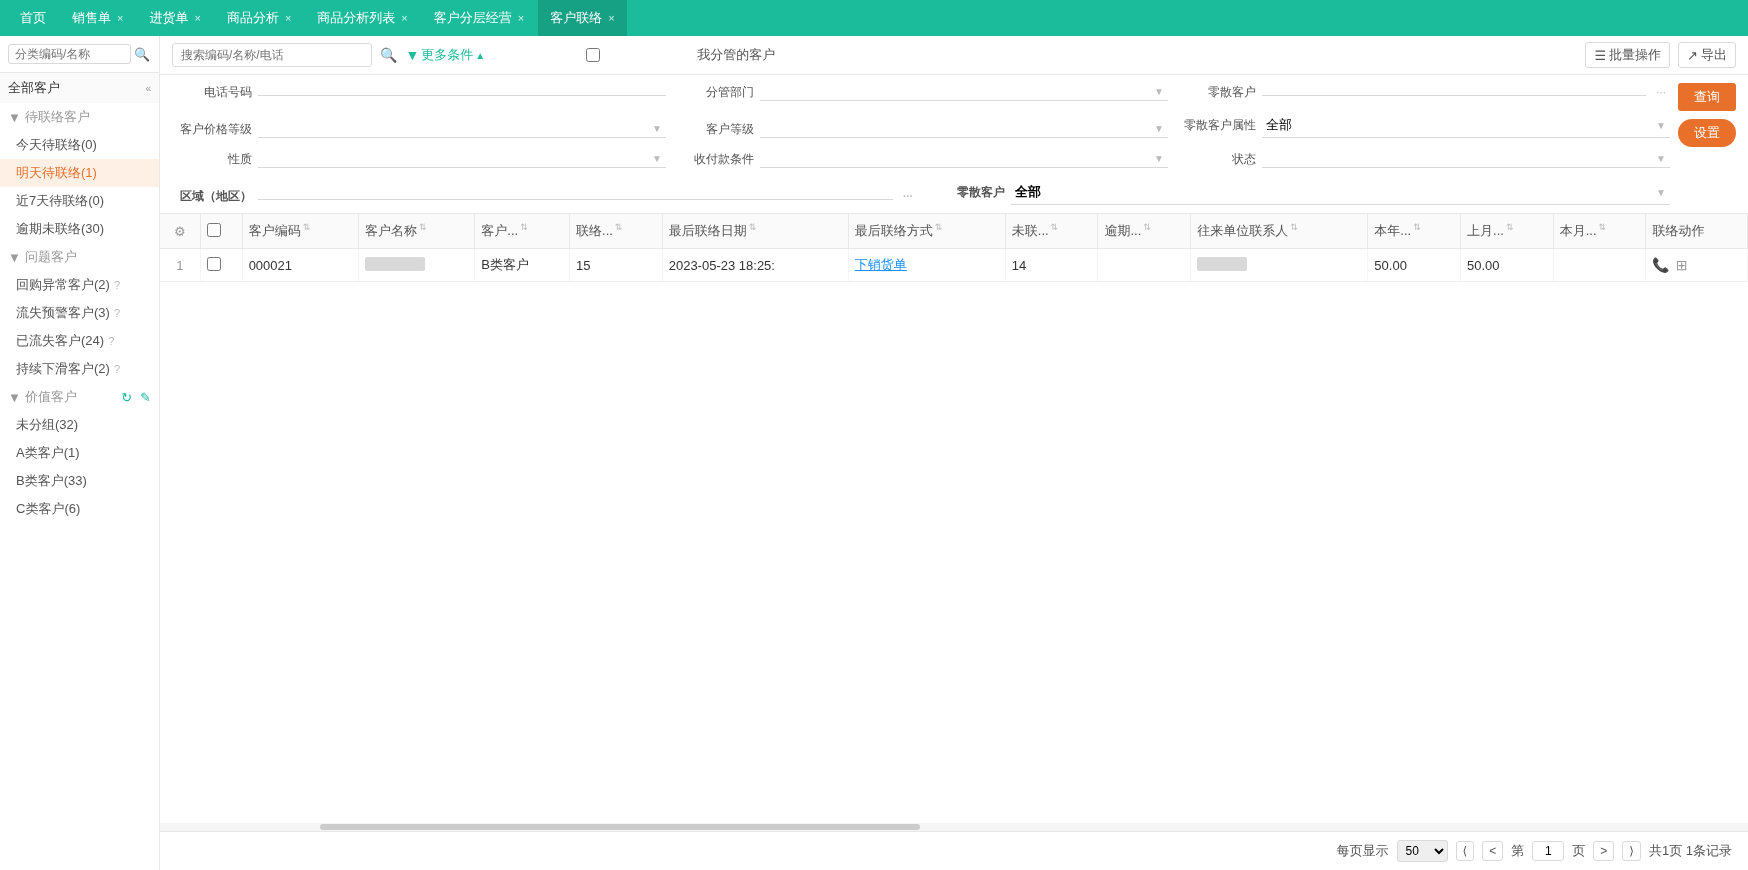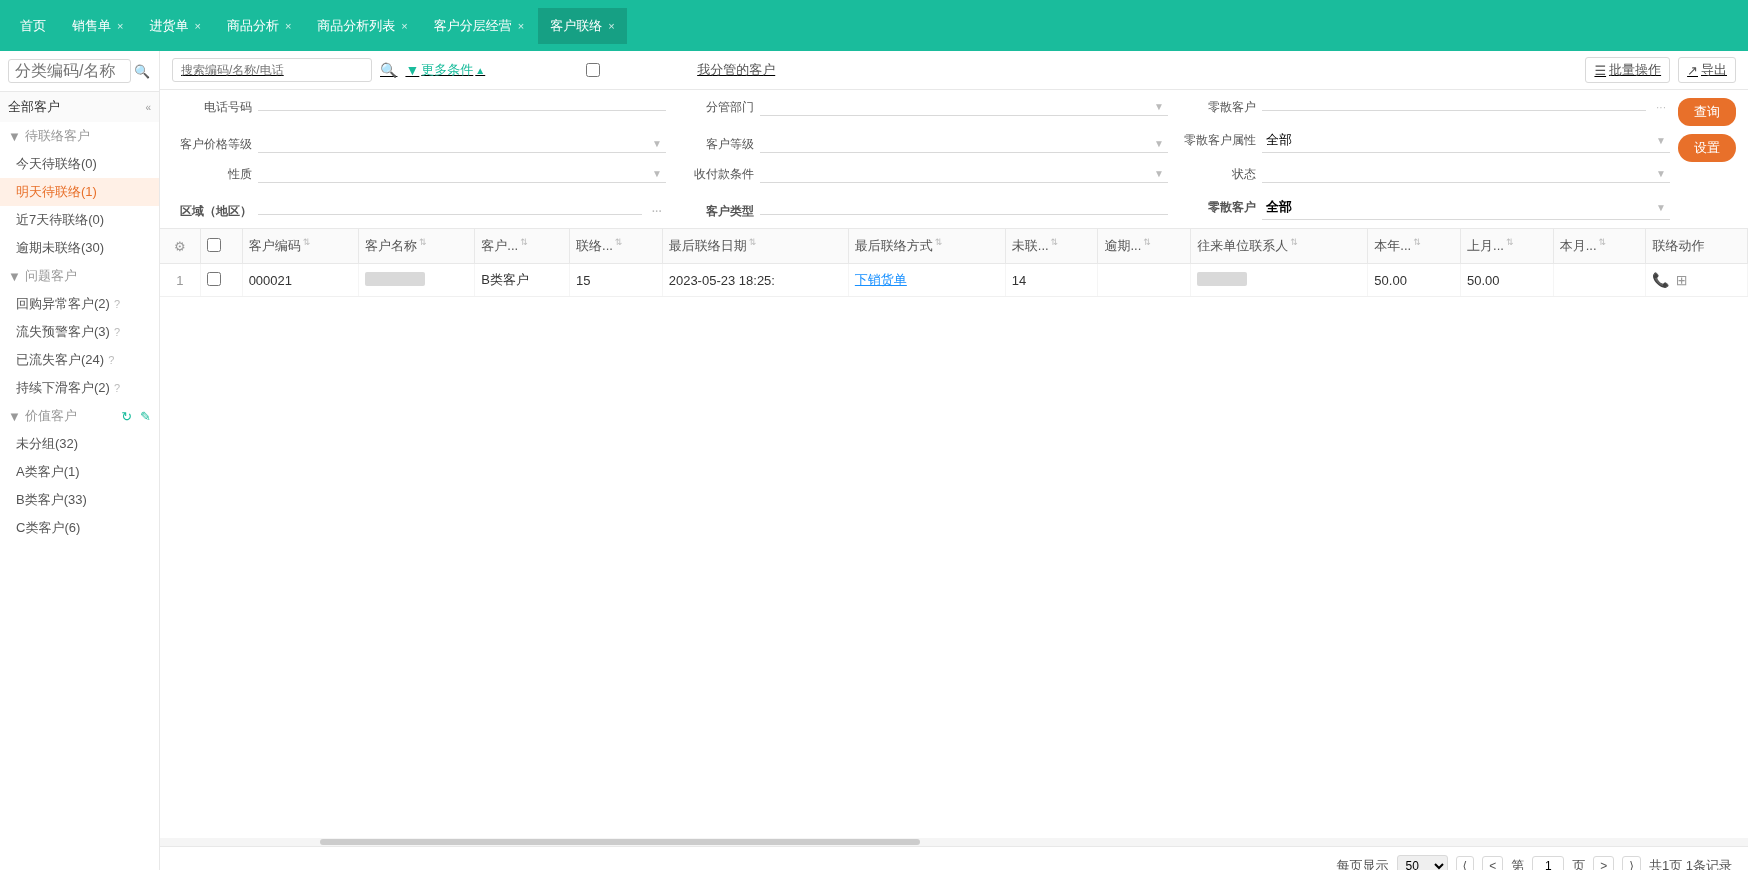--- a/index.html
+++ b/index.html
@@ -3,21 +3,21 @@
   <meta charset="utf-8">
   <style>
     * { box-sizing: border-box; margin: 0; padding: 0; font-family: 'Microsoft YaHei', Arial, sans-serif; font-size: 13px; }
     body { background: #f5f5f5; overflow: hidden; }
 
     
     .top-nav {
       display: flex;
       align-items: center;
       background: #1abc9c;
-      height: 51px;
+      height: 36px;
       padding: 0 8px;
       gap: 2px;
     }
     .nav-item {
       padding: 0 12px;
       height: 36px;
       display: flex;
       align-items: center;
       color: white;
       cursor: pointer;
@@ -51,21 +51,21 @@
     .sidebar-search {
       display: flex;
       align-items: center;
       padding: 8px;
       border-bottom: 1px solid #e8e8e8;
     }
     .sidebar-search input {
       border: 1px solid #d9d9d9;
       border-radius: 3px;
       padding: 2px 6px;
-      font-size: 16px;
+      font-size: 12px;
       width: 100%;
       outline: none;
     }
     .sidebar-search .search-icon {
       margin-left: 4px;
       color: #999;
       cursor: pointer;
     }
     .sidebar-section-header {
       display: flex;
@@ -109,21 +109,20 @@
     }
 
     
     .search-bar {
       display: flex;
       align-items: center;
       background: white;
       padding: 6px 12px;
       border-bottom: 1px solid #e8e8e8;
       gap: 8px;
-      text-decoration: underline;
     }
     .search-bar input {
       border: 1px solid #d9d9d9;
       border-radius: 3px;
       padding: 4px 8px;
       width: 200px;
       font-size: 12px;
       outline: none;
       color: #999;
     }
@@ -202,21 +201,21 @@
       align-items: center;
       justify-content: space-between;
       cursor: pointer;
     }
     .filter-select-arrow { color: #bbb; font-size: 10px; }
     .filter-more { color: #bbb; font-size: 10px; cursor: pointer; padding: 0 4px; }
     .query-btn {
       background: #e8702a;
       color: white;
       border: none;
-      border-radius: 12px;
+      border-radius: 3px;
       padding: 5px 16px;
       font-size: 13px;
       cursor: pointer;
       white-space: nowrap;
     }
     .set-btn {
       background: #e8702a;
       color: white;
       border: none;
       border-radius: 14px;
@@ -525,24 +524,20 @@
                 <span class="filter-select-arrow">▼</span>
               </div>
             </div>
           </div>
 
           <div class="filter-row">
             <div class="filter-cell">
               <span class="filter-label">区域（地区）</span>
               <div style="flex:1;border-bottom:1px solid #d9d9d9;padding:3px 0;"></div>
               <span class="filter-more">···</span>
-            </div>
-            <div class="filter-cell">
-              <span class="filter-label">客户类型</span>
-              <div style="flex:1;border-bottom:1px solid #d9d9d9;padding:3px 0;"></div>
             </div>
             <div class="filter-cell">
               <span class="filter-label">零散客户</span>
               <div class="filter-select">
                 <span>全部</span>
                 <span class="filter-select-arrow">▼</span>
               </div>
             </div>
           </div>
         </div>

